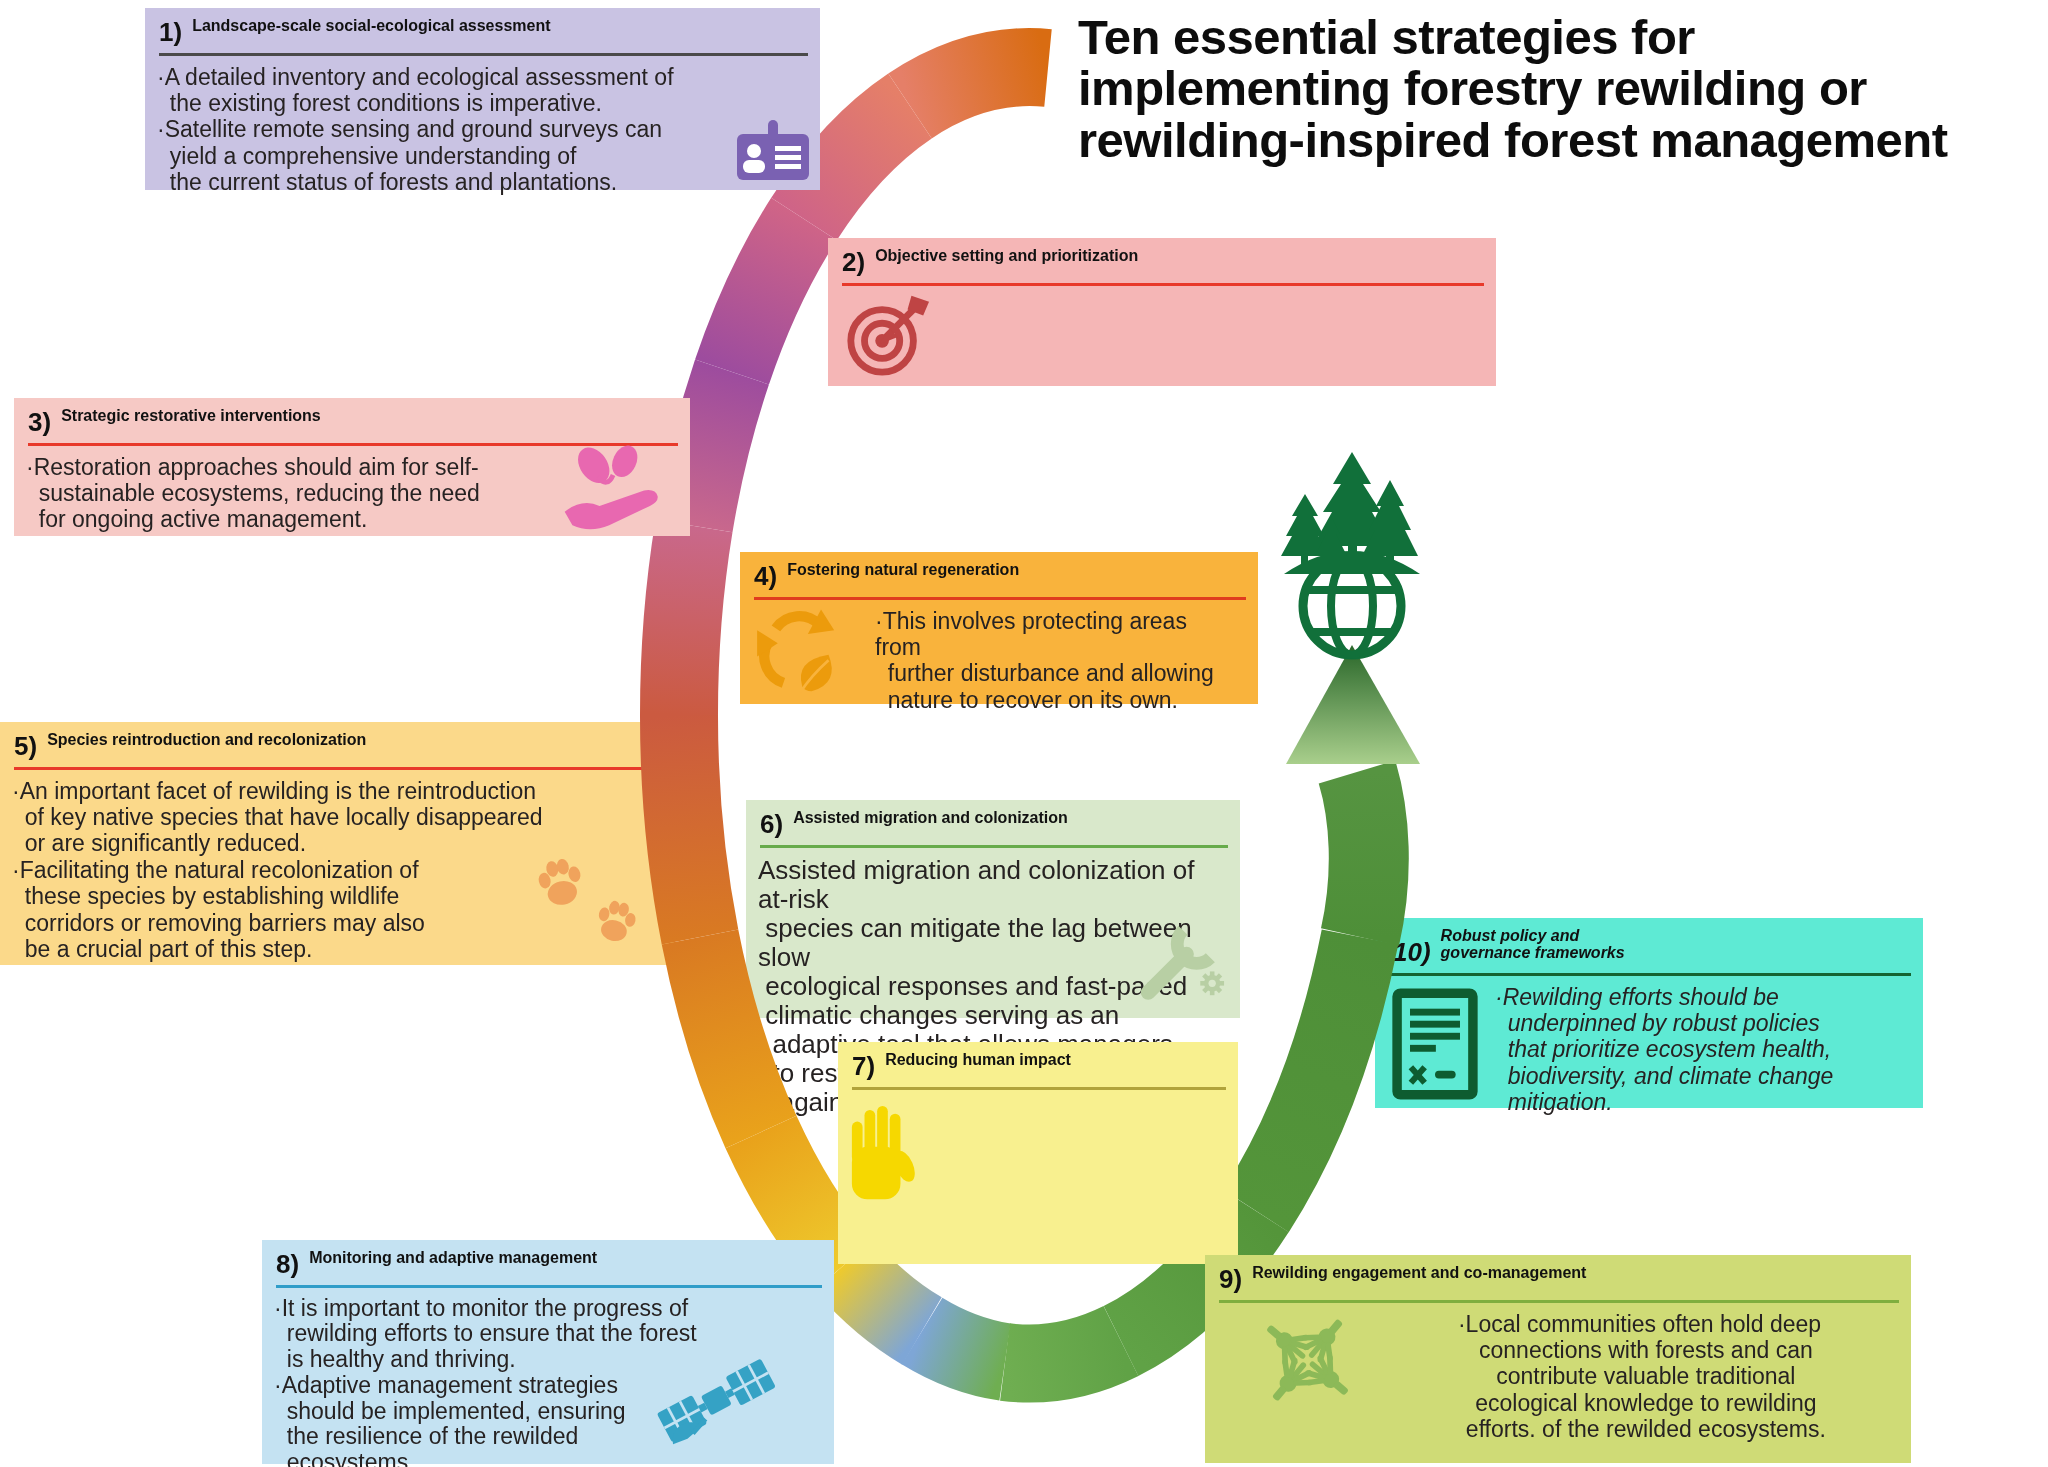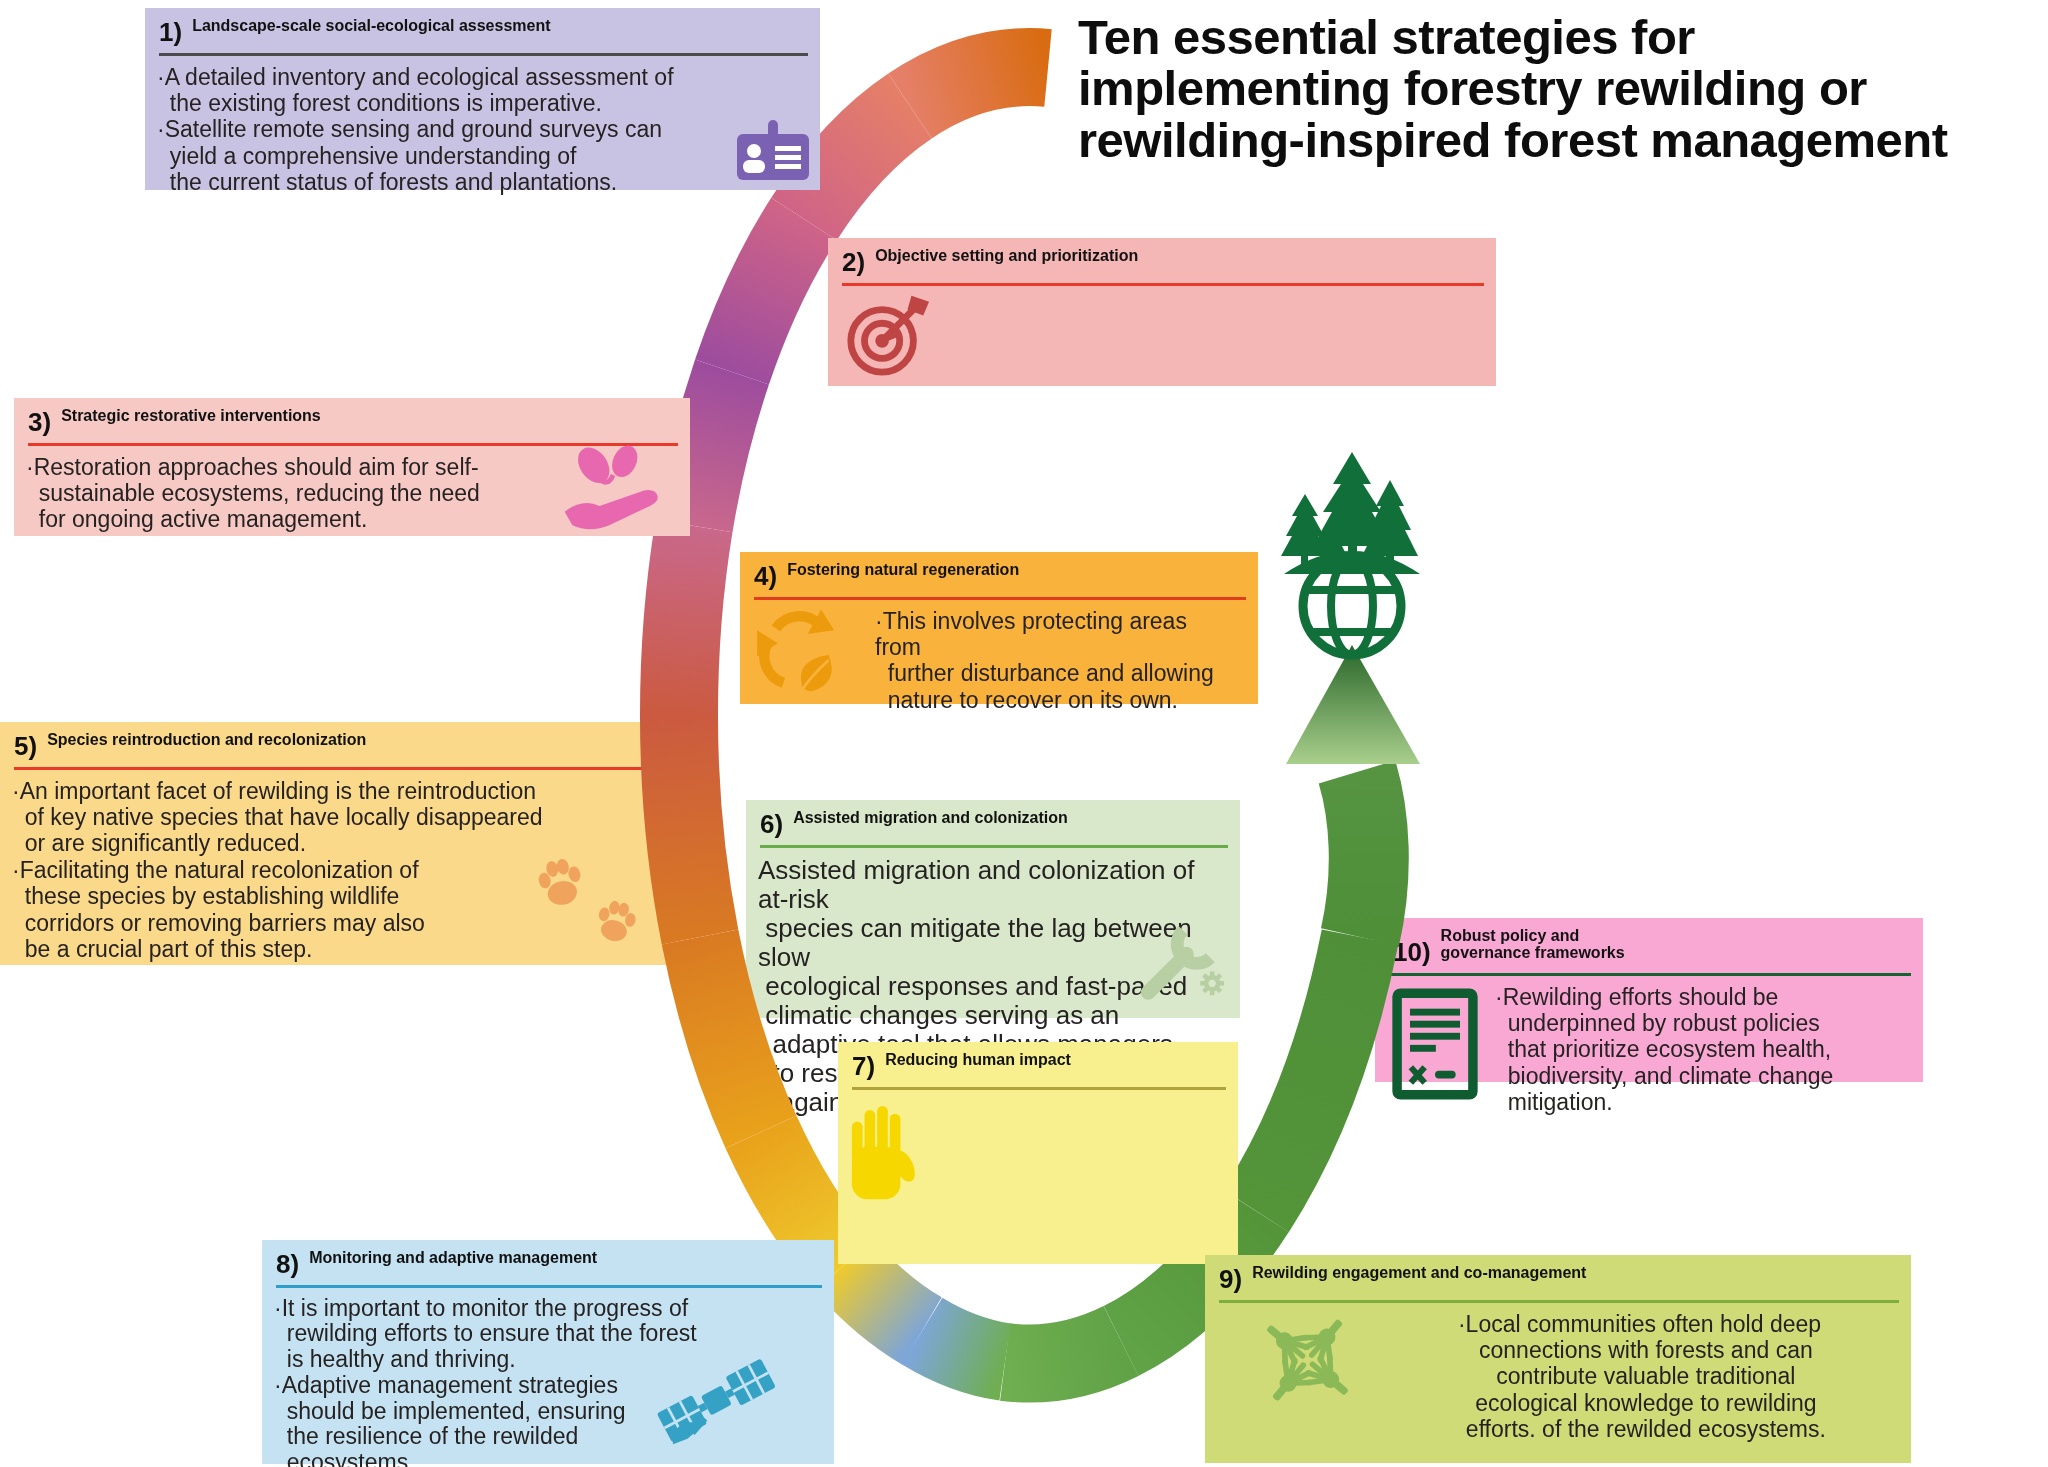--- a/index.html
+++ b/index.html
@@ -357,21 +357,21 @@
         <g transform="rotate(220 62 58)">
             <use href="#hnd" transform="translate(62 90)"></use>
           </g>
         <g transform="rotate(310 62 58)">
             <use href="#hnd" transform="translate(62 90)"></use>
           </g>
       </svg>
     </span>
   </div>
 
-  <div class="box z0" style="left: 1375px; top: 918px; width: 548px; height: 164px; background: #f9a8d4;">
+  <div class="box z0" style="left: 1375px; top: 918px; width: 548px; height: 190px; background: #5eead4; font-style: italic;">
     <div class="hdr" style="padding-left:18px;">
       <span class="num" style="padding-top:10px;">10)</span>
       <span class="btitle">Robust policy and
 governance frameworks</span>
     </div>
     <div class="rule" style="background: rgb(20, 100, 50);"></div>
     <div class="bodytext" style="padding-left:120px;">·Rewilding efforts should be
   underpinned by robust policies
   that prioritize ecosystem health,
   biodiversity, and climate change

